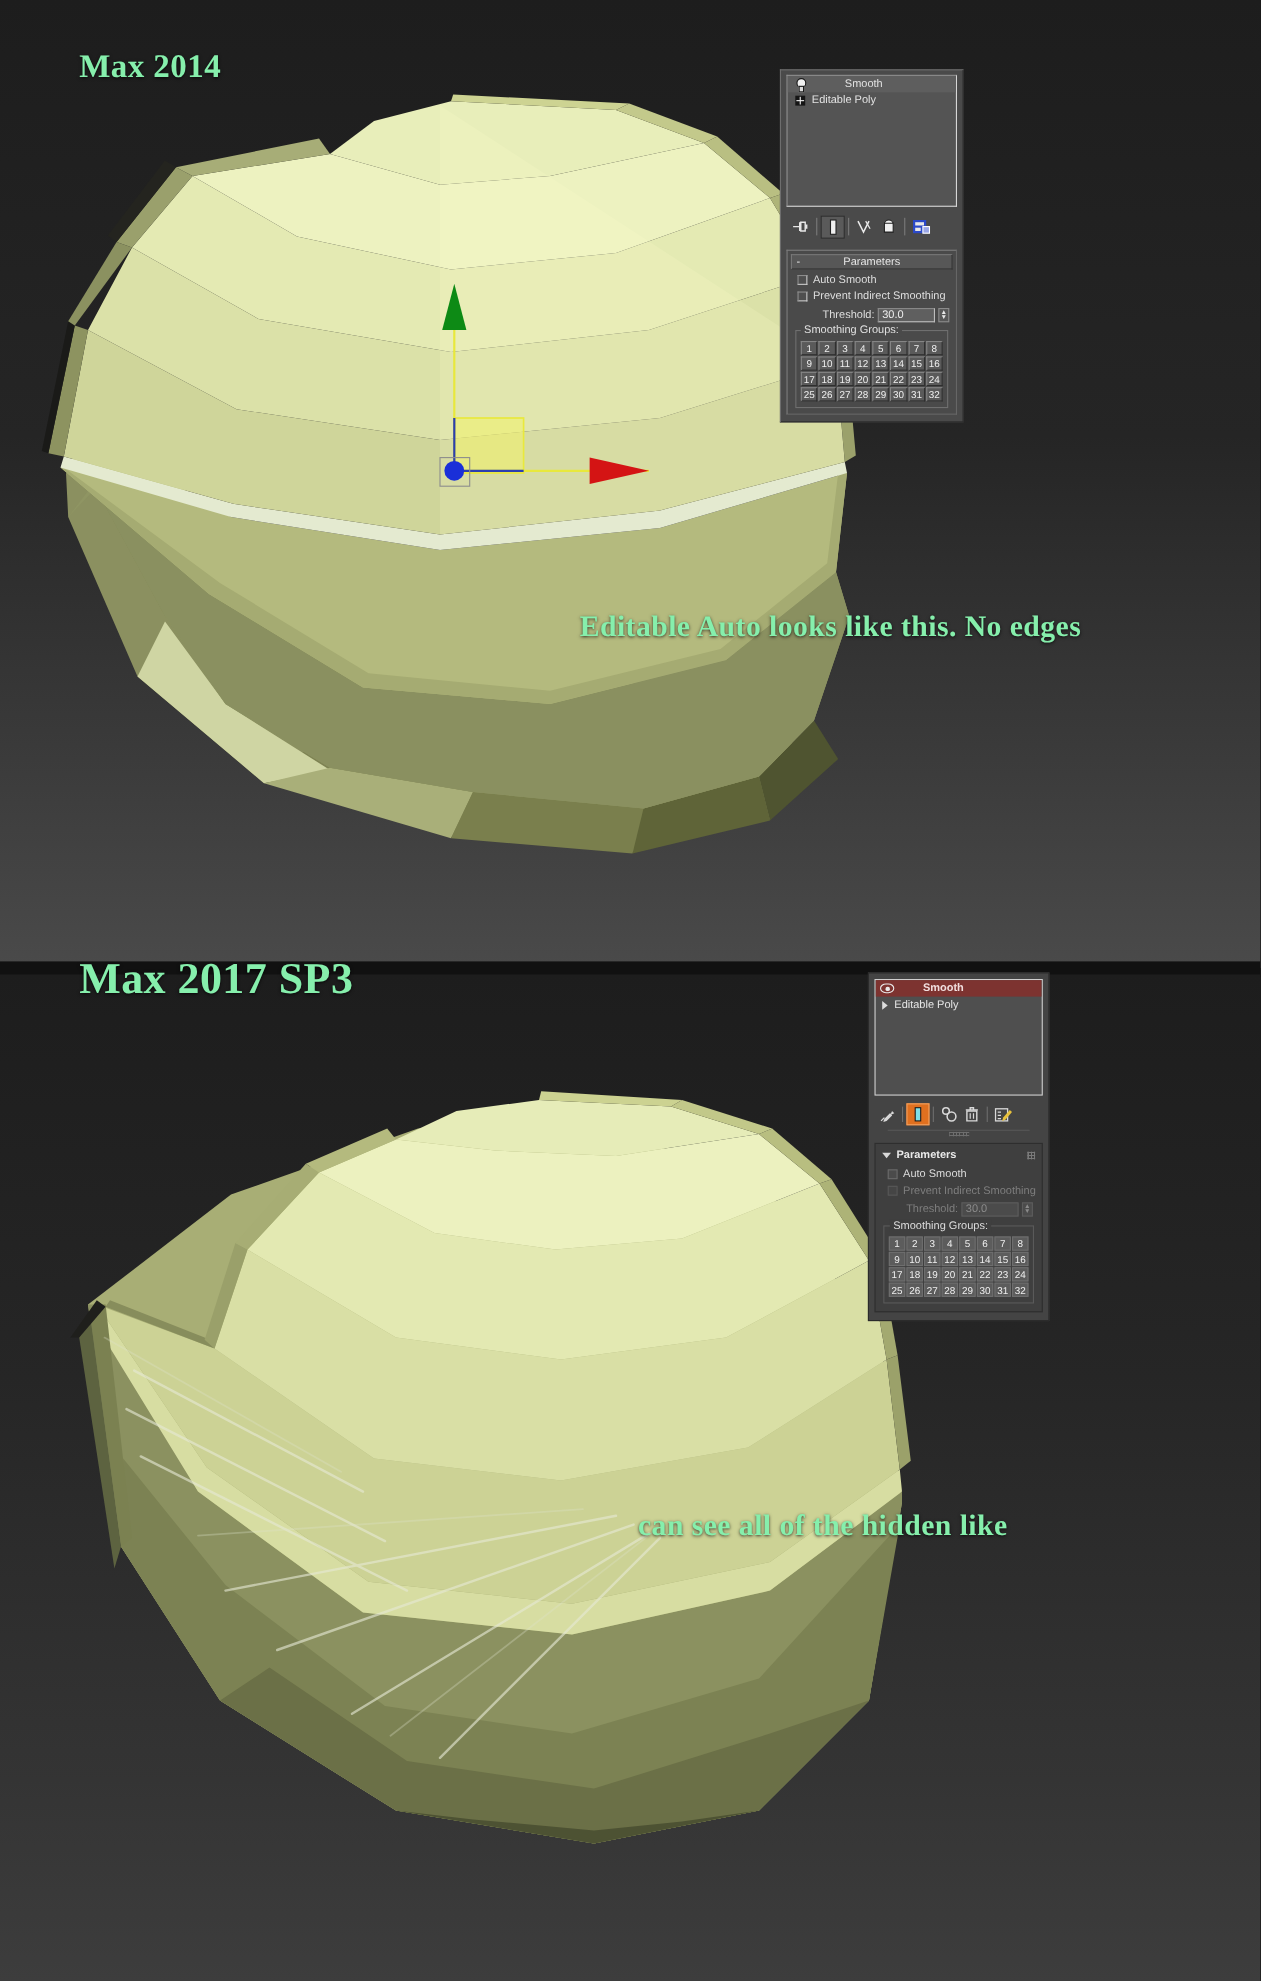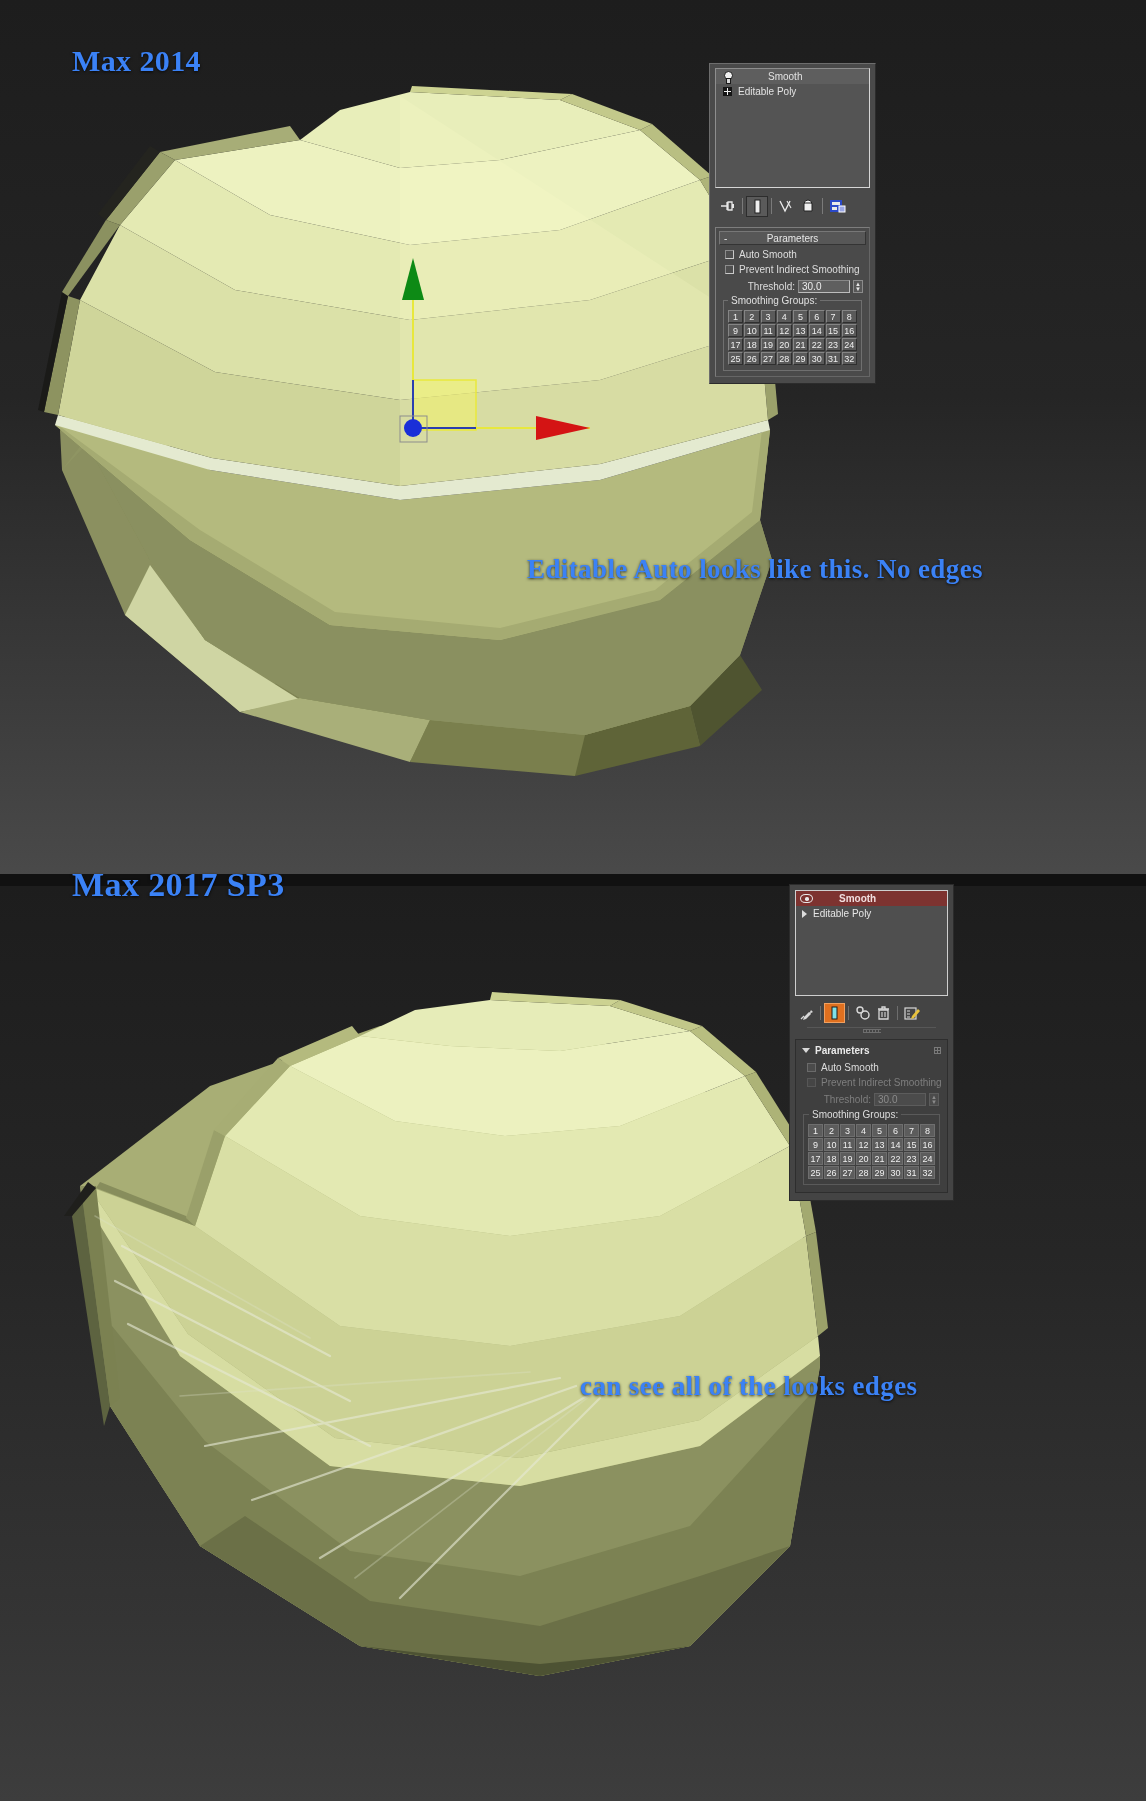--- a/index.html
+++ b/index.html
@@ -36,29 +36,29 @@
     left: 0; top: 874px;
     width: 1146px; height: 14px;
     background: #111;
   }
 
   .sphere-svg { position: absolute; left: 0; top: 0; }
 
   
   .caption {
     position: absolute;
-    color: #3b82f6;
+    color: #86efac;
     font-family: "Liberation Serif", "DejaVu Serif", serif;
     font-weight: bold;
     white-space: nowrap;
     text-shadow: 0 1px 3px rgba(0,0,0,.75);
     letter-spacing: .4px;
   }
   #label-2014 { left: 72px; top: 44px; font-size: 30px; }
-  #label-2017 { left: 72px; top: 866px; font-size: 34px; }
+  #label-2017 { left: 72px; top: 866px; font-size: 40px; }
   #note-2014  { left: 527px; top: 554px; font-size: 27px; }
   #note-2017  { left: 580px; top: 1371px; font-size: 27px; }
 
   
   #panel-2014 {
     position: absolute;
     left: 709px; top: 63px;
     width: 167px;
     background: #4a4a4a;
     border: 1px solid #6d6d6d;
@@ -442,21 +442,21 @@
         <line x1="95" y1="330" x2="310" y2="452"></line>
         <line x1="180" y1="510" x2="530" y2="486"></line>
         <line x1="355" y1="692" x2="596" y2="505"></line>
       </g>
     </svg>
   </div>
 
   <div class="caption" id="label-2014">Max 2014</div>
   <div class="caption" id="note-2014">Editable Auto looks like this. No edges</div>
   <div class="caption" id="label-2017">Max 2017 SP3</div>
-  <div class="caption" id="note-2017">can see all of the looks edges</div>
+  <div class="caption" id="note-2017">can see all of the hidden like</div>
 
   <div id="panel-2014">
 
     <div class="mod-stack-2014">
       <div class="stack-row-2014 sel smooth-row">
         <span class="bulb-ico"></span>
         <span class="lbl">Smooth</span>
       </div>
       <div class="stack-row-2014">
         <span class="plus-ico"></span>

